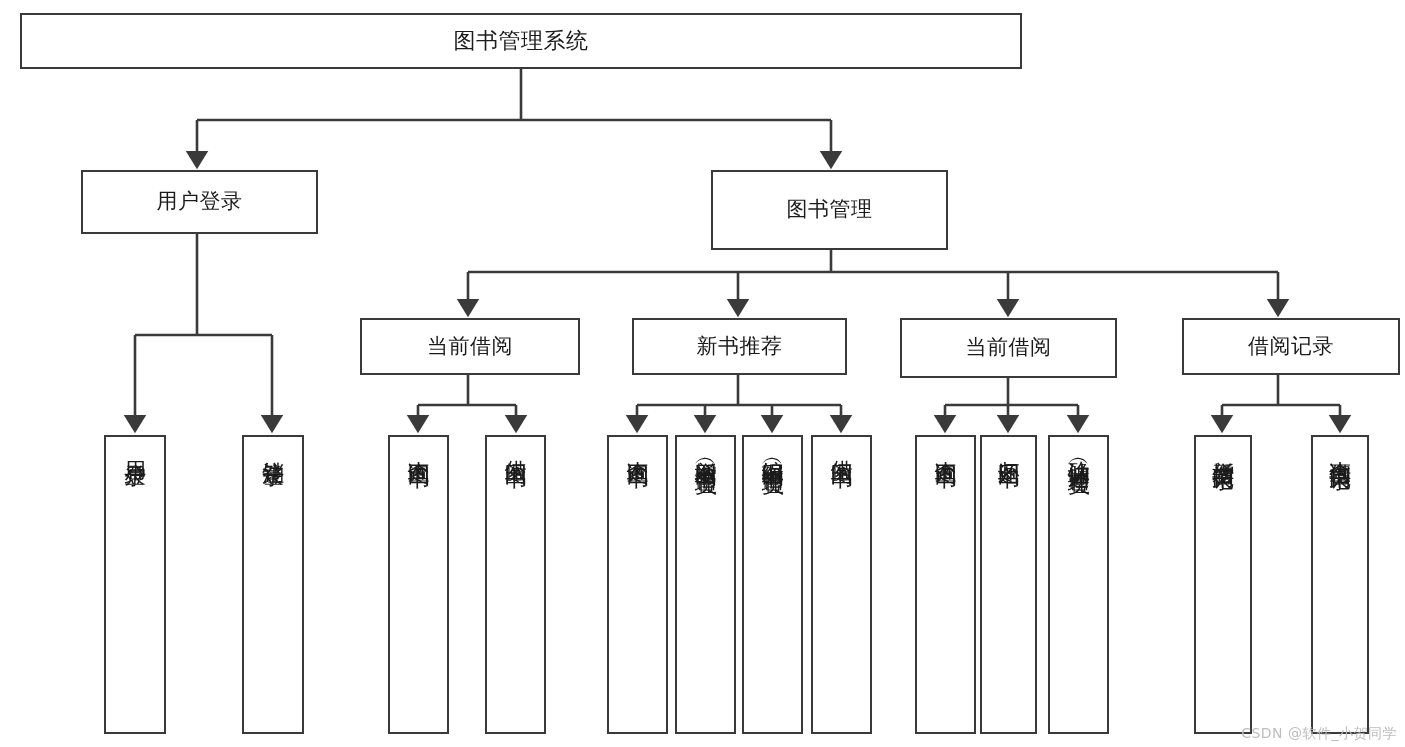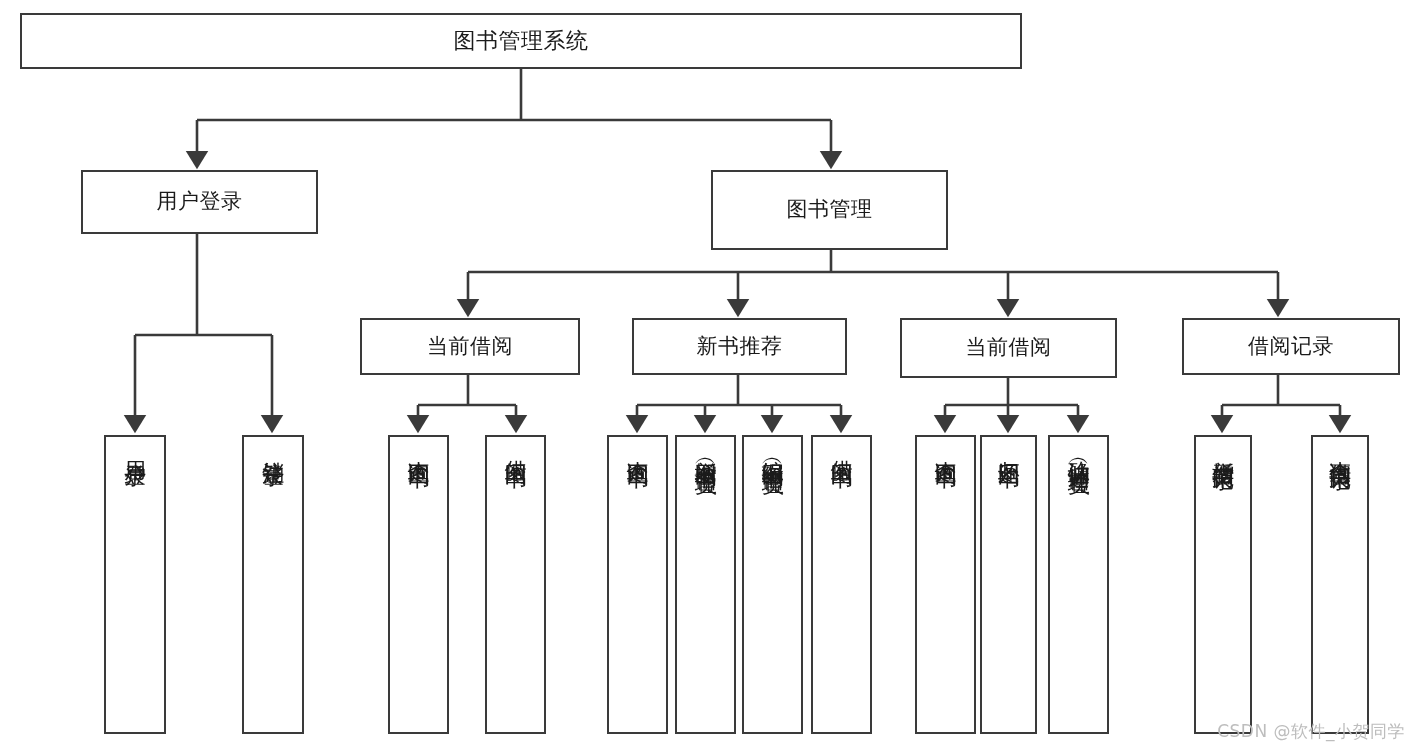--- a/index.html
+++ b/index.html
@@ -54,23 +54,23 @@
     text-orientation: upright;
     font-size: 22px;
     letter-spacing: 2px;
     white-space: nowrap;
   }
   .node.root .label {
     font-size: 22px;
   }
   #watermark {
     position: absolute;
-    right: 0;
+    right: 8px;
     bottom: 4px;
-    font-size: 17px;
+    font-size: 14px;
     color: #bdbdbd;
     white-space: nowrap;
     letter-spacing: 0.5px;
   }
 </style>
 </head>
 <body>
 
 <div id="canvas">
 

